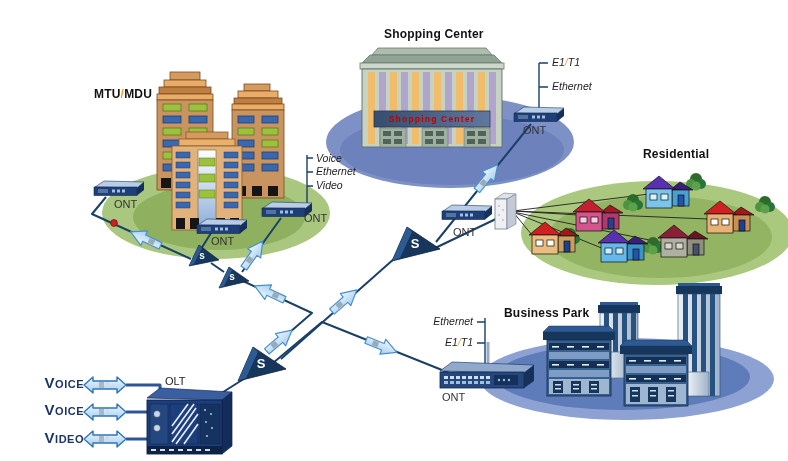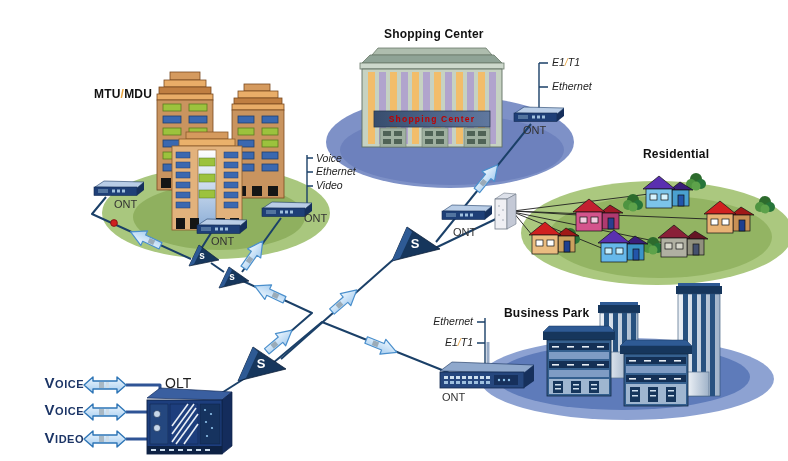--- a/index.html
+++ b/index.html
@@ -487,21 +487,21 @@
 
 <div class="lbl svc-small ra" style="left:413px;top:315px;width:60px">Ethernet</div>
 <div class="lbl svc-small ra" style="left:413px;top:336px;width:60px"><span>E1</span><span class="slash">/</span><span>T1</span></div>
 
 <div class="lbl ont-lbl" style="left:114px;top:198px">ONT</div>
 <div class="lbl ont-lbl" style="left:211px;top:235px">ONT</div>
 <div class="lbl ont-lbl" style="left:304px;top:212px">ONT</div>
 <div class="lbl ont-lbl" style="left:523px;top:124px">ONT</div>
 <div class="lbl ont-lbl" style="left:453px;top:226px">ONT</div>
 <div class="lbl ont-lbl" style="left:442px;top:391px">ONT</div>
-<div class="lbl ont-lbl" style="left:165px;top:375px;color:#222;font-size:14px">OLT</div>
+<div class="lbl ont-lbl" style="left:165px;top:375px;color:#222;font-size:11px">OLT</div>
 
 <div class="lbl splitter-lbl" style="left:250px;top:356px;width:22px">S</div>
 <div class="lbl splitter-lbl" style="left:404px;top:236px;width:22px">S</div>
 <div class="lbl splitter-lbl small" style="left:194px;top:250px;width:16px">s</div>
 <div class="lbl splitter-lbl small" style="left:224px;top:271px;width:16px">s</div>
 
 <div class="lbl head-svc" style="left:24px;top:374px;width:60px">Voice</div>
 <div class="lbl head-svc" style="left:24px;top:401px;width:60px">Voice</div>
 <div class="lbl head-svc" style="left:24px;top:429px;width:60px">Video</div>
 

